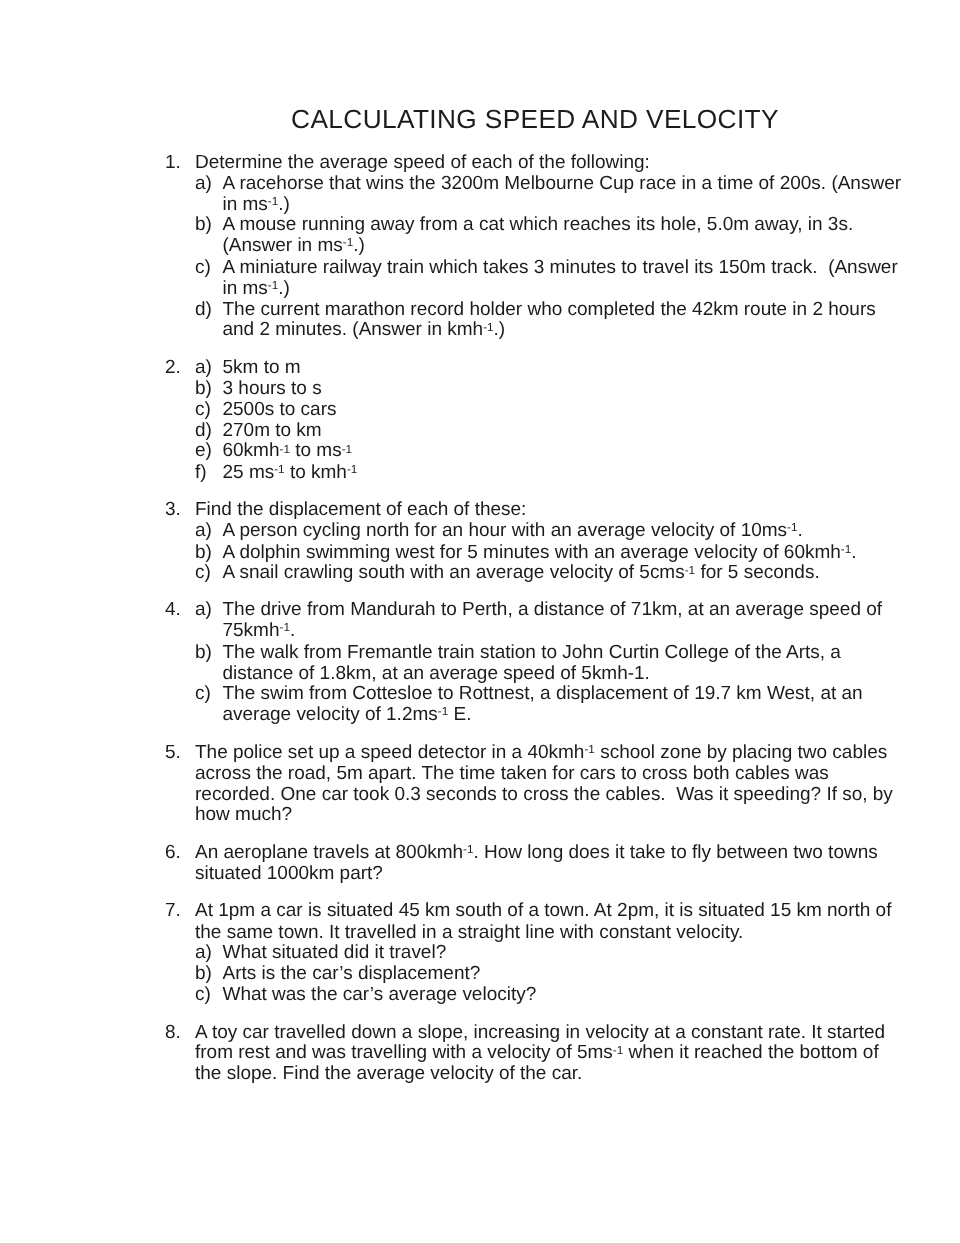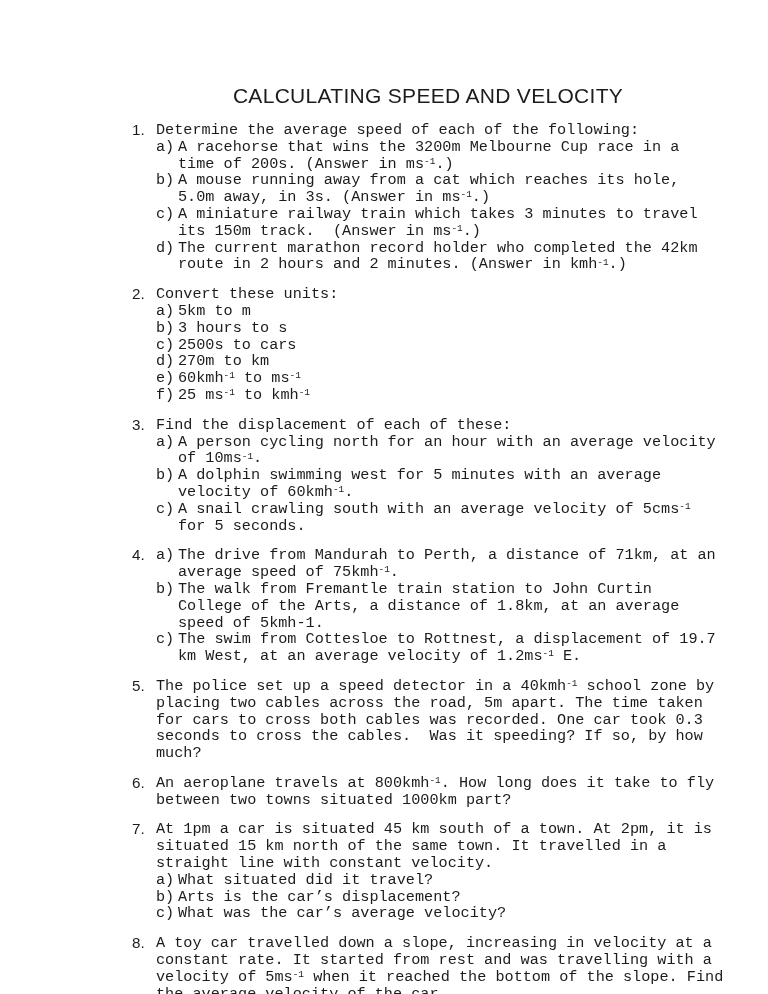--- a/index.html
+++ b/index.html
@@ -42,21 +42,20 @@
     align-items: flex-start;
     margin: 0 0 13px 0;
   }
   .q-num {
     flex: 0 0 24px;
     width: 24px;
   }
   .q-body {
     flex: 1 1 auto;
     min-width: 0;
-    font-family: Liberation Mono, monospace;
   }
   .q-text {
     white-space: pre-wrap;
   }
   .item {
     display: flex;
     align-items: flex-start;
   }
   .item-label {
     flex: 0 0 22px;
@@ -100,21 +99,20 @@
             </div>
             <div class="item">
               <div class="item-label">d)</div>
               <div class="item-text">The current marathon record holder who completed the 42km route in 2 hours and 2 minutes. (Answer in kmh<sup>-1</sup>.)</div>
             </div>
           </div>
         </div>
         <div class="question">
           <div class="q-num">2.</div>
           <div class="q-body">
-            <div class="q-text">Convert these units:</div>
             <div class="item">
               <div class="item-label">a)</div>
               <div class="item-text">5km to m</div>
             </div>
             <div class="item">
               <div class="item-label">b)</div>
               <div class="item-text">3 hours to s</div>
             </div>
             <div class="item">
               <div class="item-label">c)</div>

